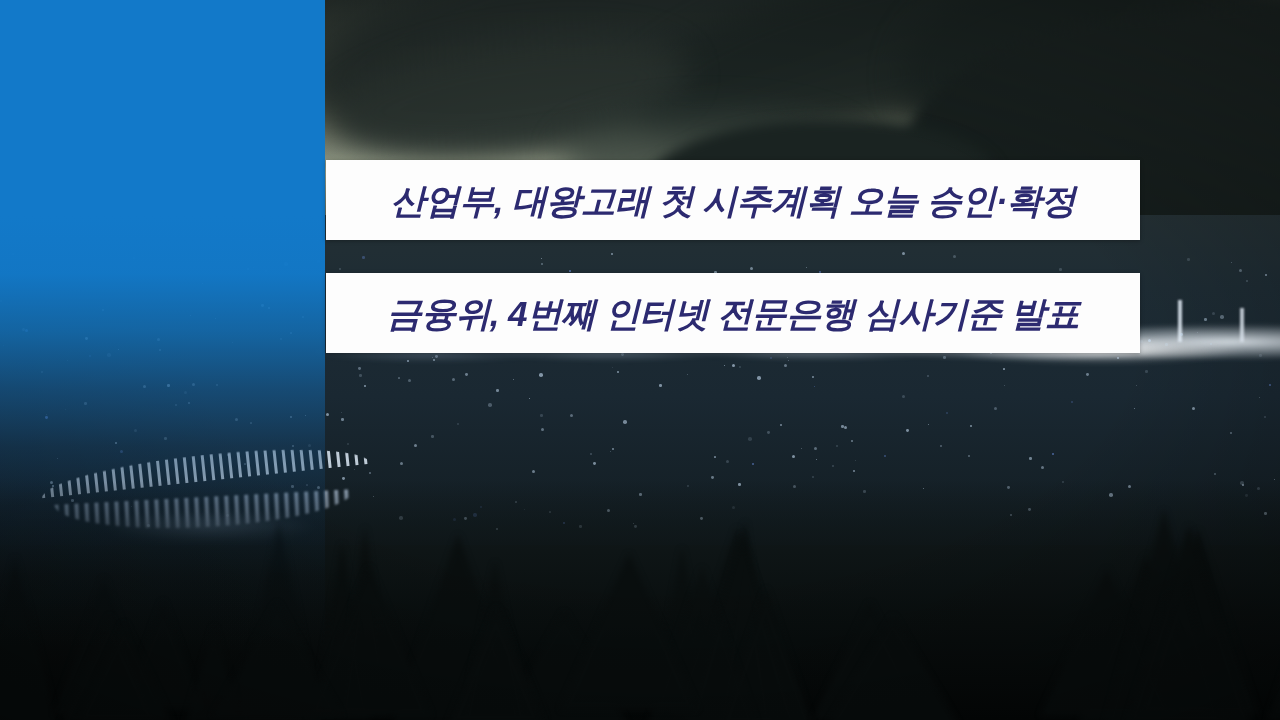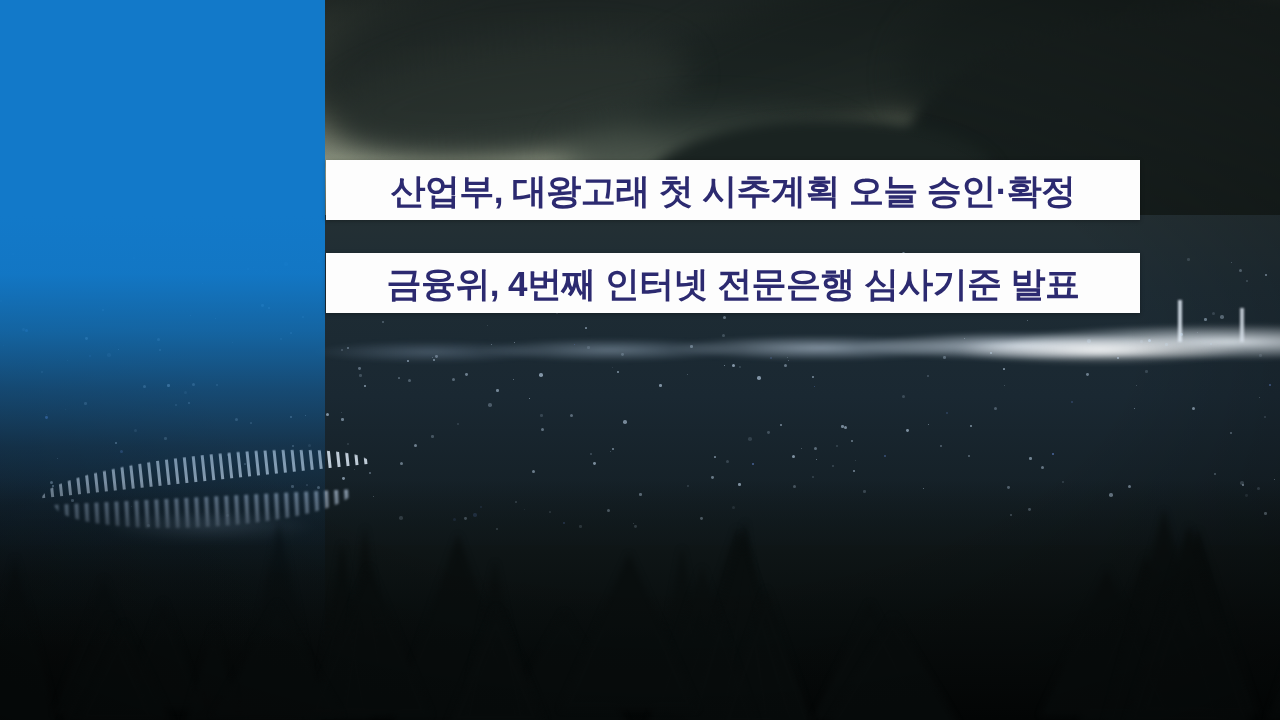--- a/index.html
+++ b/index.html
@@ -229,27 +229,28 @@
   .panel-title .ln { display: block; }
 
   
   .headlines {
     position: absolute;
     left: 326px; top: 160px;
     width: 814px;
   }
   .hl-bar {
     width: 814px;
-    height: 60px;
+    height: 80px;
     background: #fdfdfd;
     display: flex;
     align-items: center;
     justify-content: center;
     margin-bottom: 33px;
     box-shadow: 0 1px 4px rgba(0,0,0,.30);
+    font-style: italic;
   }
   .hl-bar:last-child { margin-bottom: 0; }
   .hl-text {
     color: #2c2a70;
     font-size: 35px;
     font-weight: 700;
     letter-spacing: -0.6px;
     white-space: nowrap;
     line-height: 1;
   }

